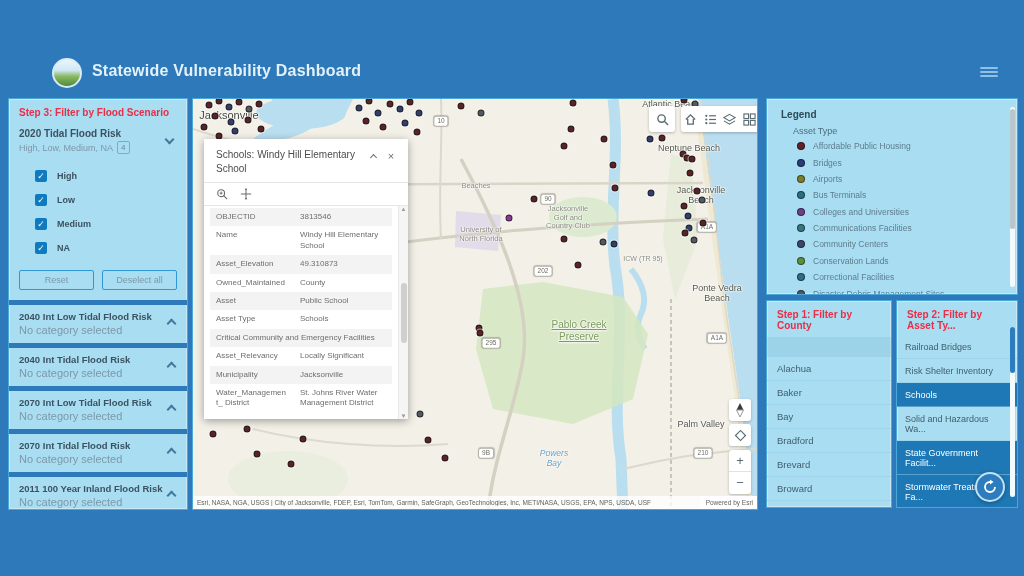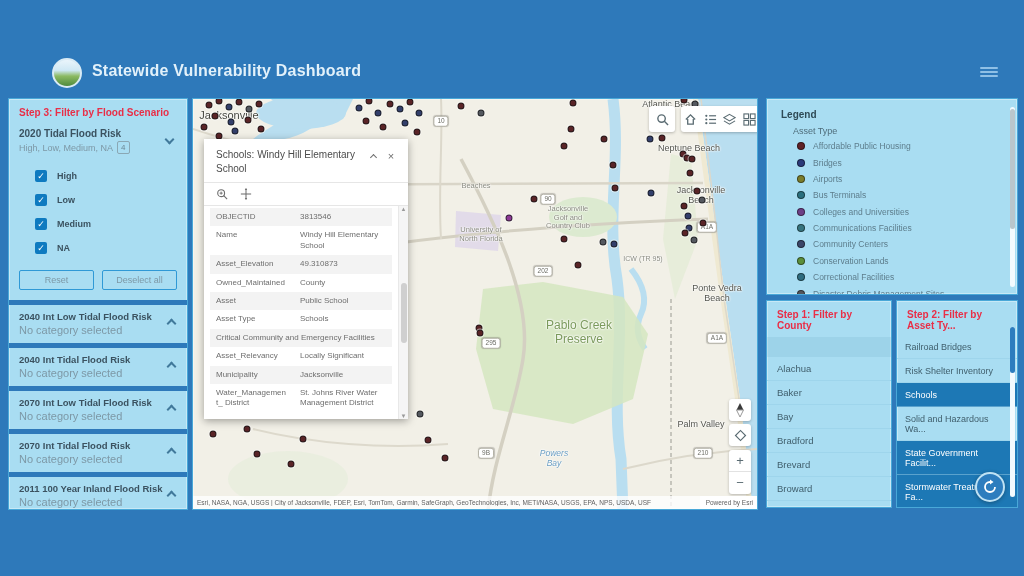--- a/index.html
+++ b/index.html
@@ -41,21 +41,21 @@
 
   
   #map{left:192px;top:98px;width:566px;height:412px;background:#f2f0e7;border:1px solid #49a8d8;overflow:hidden;}
   #map svg.base{position:absolute;left:0;top:0;}
   .dot{position:absolute;width:7px;height:7px;border-radius:50%;border:1px solid rgba(20,20,20,.75);box-shadow:0 0 0 1px rgba(255,255,255,.55);transform:translate(-50%,-50%);cursor:pointer;}
   .mlbl{position:absolute;transform:translate(-50%,0);text-align:center;font-size:9px;color:#55564f;line-height:1.15;
     text-shadow:0 0 2px #fff,0 0 2px #fff,0 0 3px #fff;white-space:nowrap;}
   .lbl-lg{font-size:11px;color:#45463f;}
   .lbl-poi{font-size:7.5px;color:#8b8c82;}
   .lbl-xs{font-size:7px;}
-  .lbl-green{font-size:12px;color:#7b9a5c;}
+  .lbl-green{font-size:10px;color:#7b9a5c;text-decoration:underline;}
   .lbl-water{font-size:8.5px;color:#6b9fc4;font-style:italic;}
   .shield{position:absolute;transform:translate(-50%,-50%);background:#fff;border:1px solid #b4b2a6;border-radius:3px;
     font-size:6.5px;color:#6b6c64;padding:1px 3px;line-height:1;box-shadow:0 0 1px rgba(0,0,0,.2);}
 
   .map-btn{position:absolute;background:#fff;border-radius:3px;box-shadow:0 1px 3px rgba(0,0,0,.25);display:flex;align-items:center;justify-content:center;cursor:pointer;}
   #tool-search{left:456px;top:7px;width:26px;height:26px;}
   .toolgroup{position:absolute;left:488px;top:7px;width:78px;height:26px;background:#fff;border-radius:3px;box-shadow:0 1px 3px rgba(0,0,0,.25);display:flex;}
   .toolgroup .tg-btn{flex:1;display:flex;align-items:center;justify-content:center;cursor:pointer;}
   .navcol .map-btn{left:536px;width:22px;}
   #nav-compass{top:300px;height:22px;}

